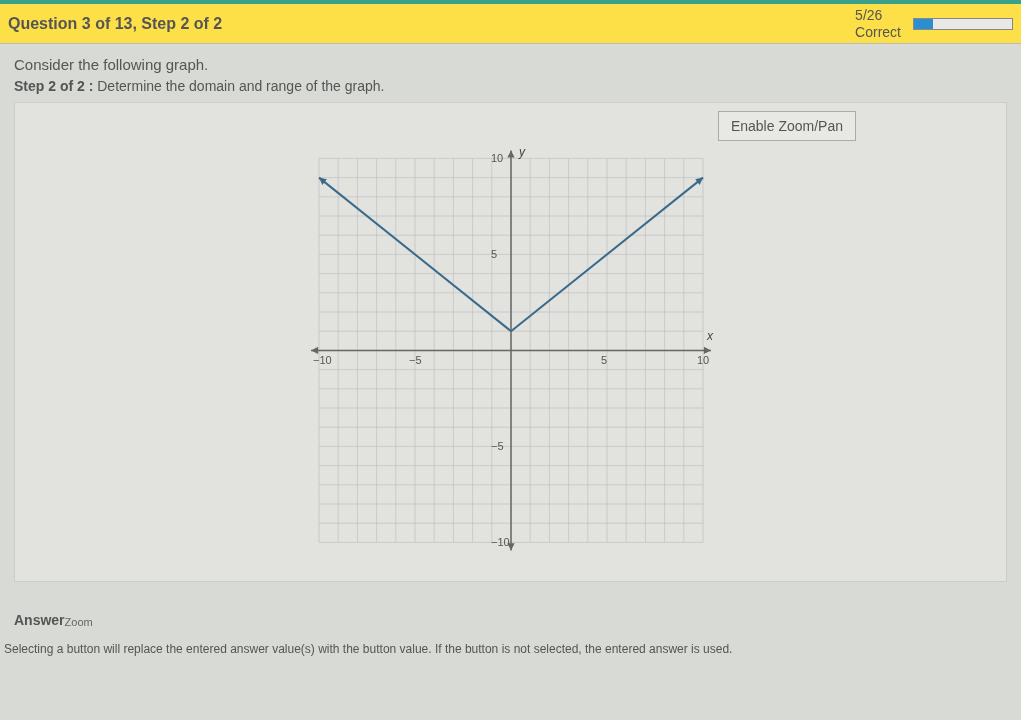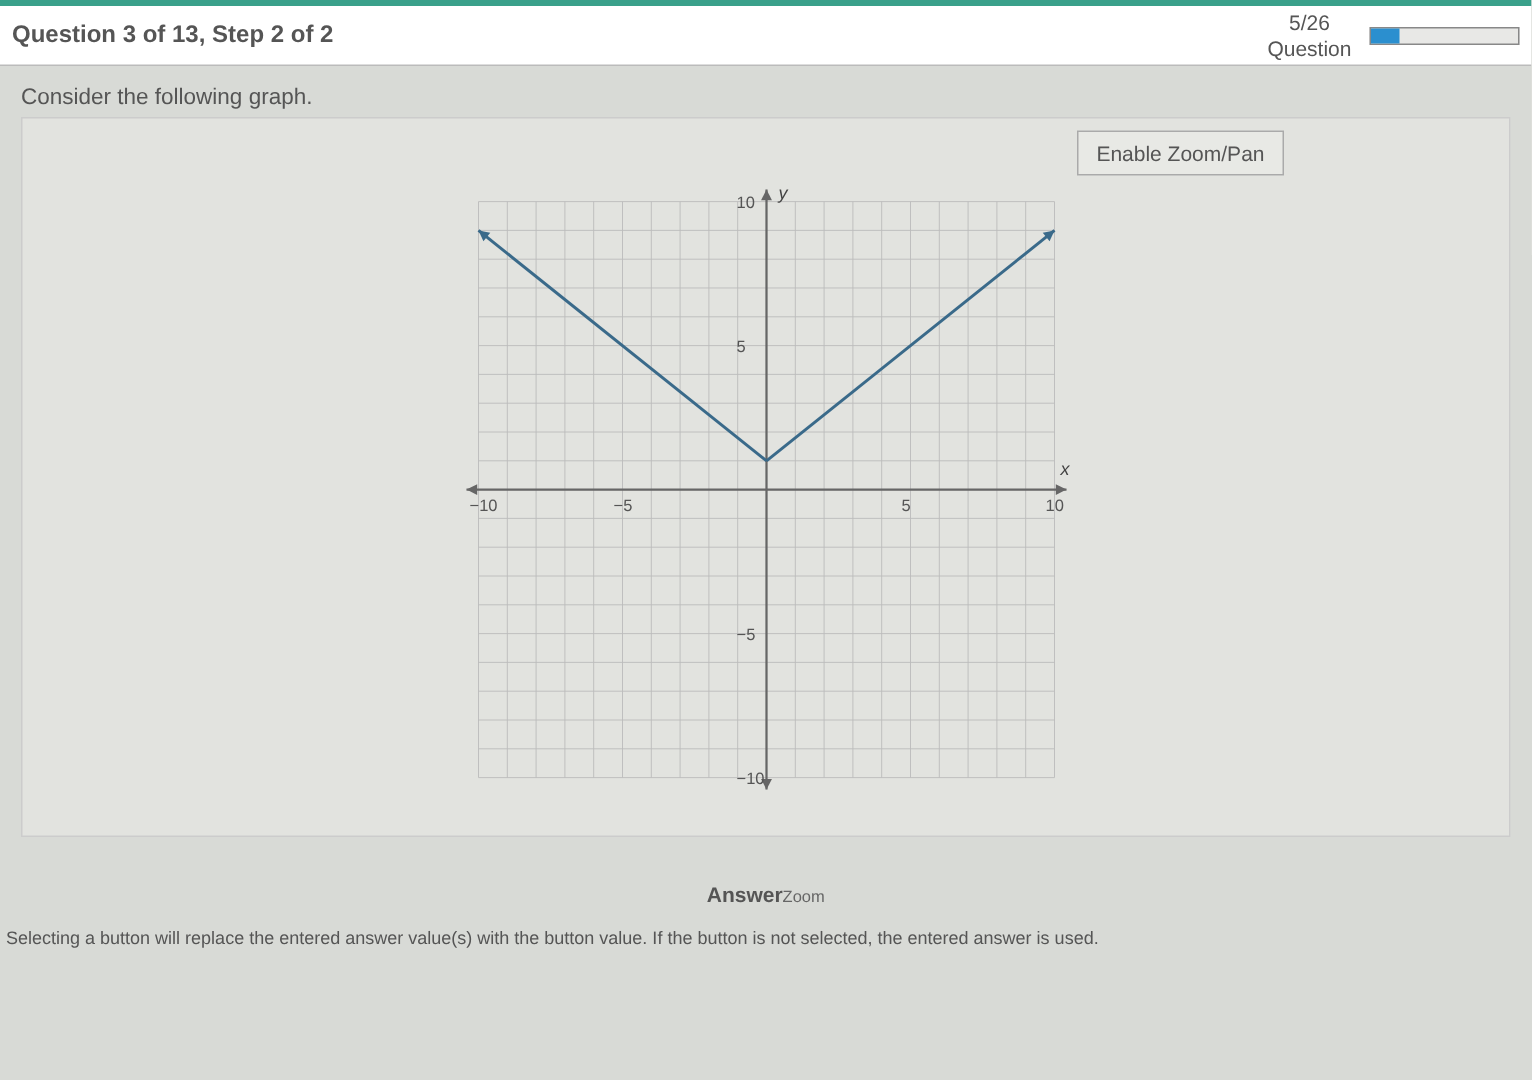--- a/index.html
+++ b/index.html
@@ -5,36 +5,35 @@
     * { box-sizing: border-box; margin: 0; padding: 0; }
     body {
       font-family: Arial, Helvetica, sans-serif;
       background: #d8dad6;
       width: 1021px;
       height: 720px;
       overflow: hidden;
       color: #444;
     }
     .topbar {
-      background: #ffffff;
+      background: #fde047;
       border-top: 4px solid #3aa08a;
       display: flex;
       align-items: center;
       padding: 6px 8px;
       border-bottom: 1px solid #bbb;
       height: 44px;
     }
     .topbar-left {
       flex: 1;
       font-size: 16px;
       color: #555;
       font-weight: bold;
     }
     .score-block {
-      text-align: center;
       font-size: 14px;
       color: #555;
       margin-right: 12px;
       line-height: 1.2;
     }
     .progress {
       width: 100px;
       height: 12px;
       border: 1px solid #888;
       background: #e8e8e6;
@@ -89,21 +88,21 @@
     svg { display: block; }
     .axis-line { stroke: #666; stroke-width: 1.5; }
     .grid-line { stroke: #bbb; stroke-width: 0.6; }
     .data-line { stroke: #3a6a8a; stroke-width: 2; fill: none; }
     .tick-label { font-size: 11px; fill: #555; font-family: Arial; }
     .axis-label { font-size: 12px; fill: #444; font-style: italic; }
     .arrow { fill: #666; }
     .data-arrow { fill: #3a6a8a; }
     .answer-row {
       display: flex;
-      justify-content: center;
+      justify-content: flex-start;
       align-items: flex-end;
       margin-top: 30px;
       padding: 0 14px;
     }
     .answer-label {
       font-weight: bold;
       font-size: 14px;
       color: #555;
     }
     .keyb {
@@ -116,29 +115,32 @@
       padding: 14px 14px 0 4px;
     }
   </style>
 </head>
 <body>
 
 <div class="topbar">
   <div class="topbar-left">Question 3 of 13,  Step 2 of 2</div>
   <div class="score-block">
     <div>5/26</div>
-    <div>Question</div>
+    <div>Correct</div>
   </div>
   <div class="progress">
     <div class="progress-fill"></div>
   </div>
 </div>
 
 <div class="content">
   <p class="intro">Consider the following graph.</p>
+  <p class="step">
+    <b>Step 2 of 2 :</b><span>  Determine the domain and range of the graph.</span>
+  </p>
 
   <div class="graph-area">
     <button class="zoom-btn">Enable Zoom/Pan</button>
     <div class="chart-wrapper">
       <svg id="chart-svg" width="420" height="420">
           <line x1="18" y1="402" x2="18" y2="18" class="grid-line"></line>
           <line x1="37.2" y1="402" x2="37.2" y2="18" class="grid-line"></line>
           <line x1="56.400000000000006" y1="402" x2="56.400000000000006" y2="18" class="grid-line"></line>
           <line x1="75.6" y1="402" x2="75.6" y2="18" class="grid-line"></line>
           <line x1="94.80000000000001" y1="402" x2="94.80000000000001" y2="18" class="grid-line"></line>

